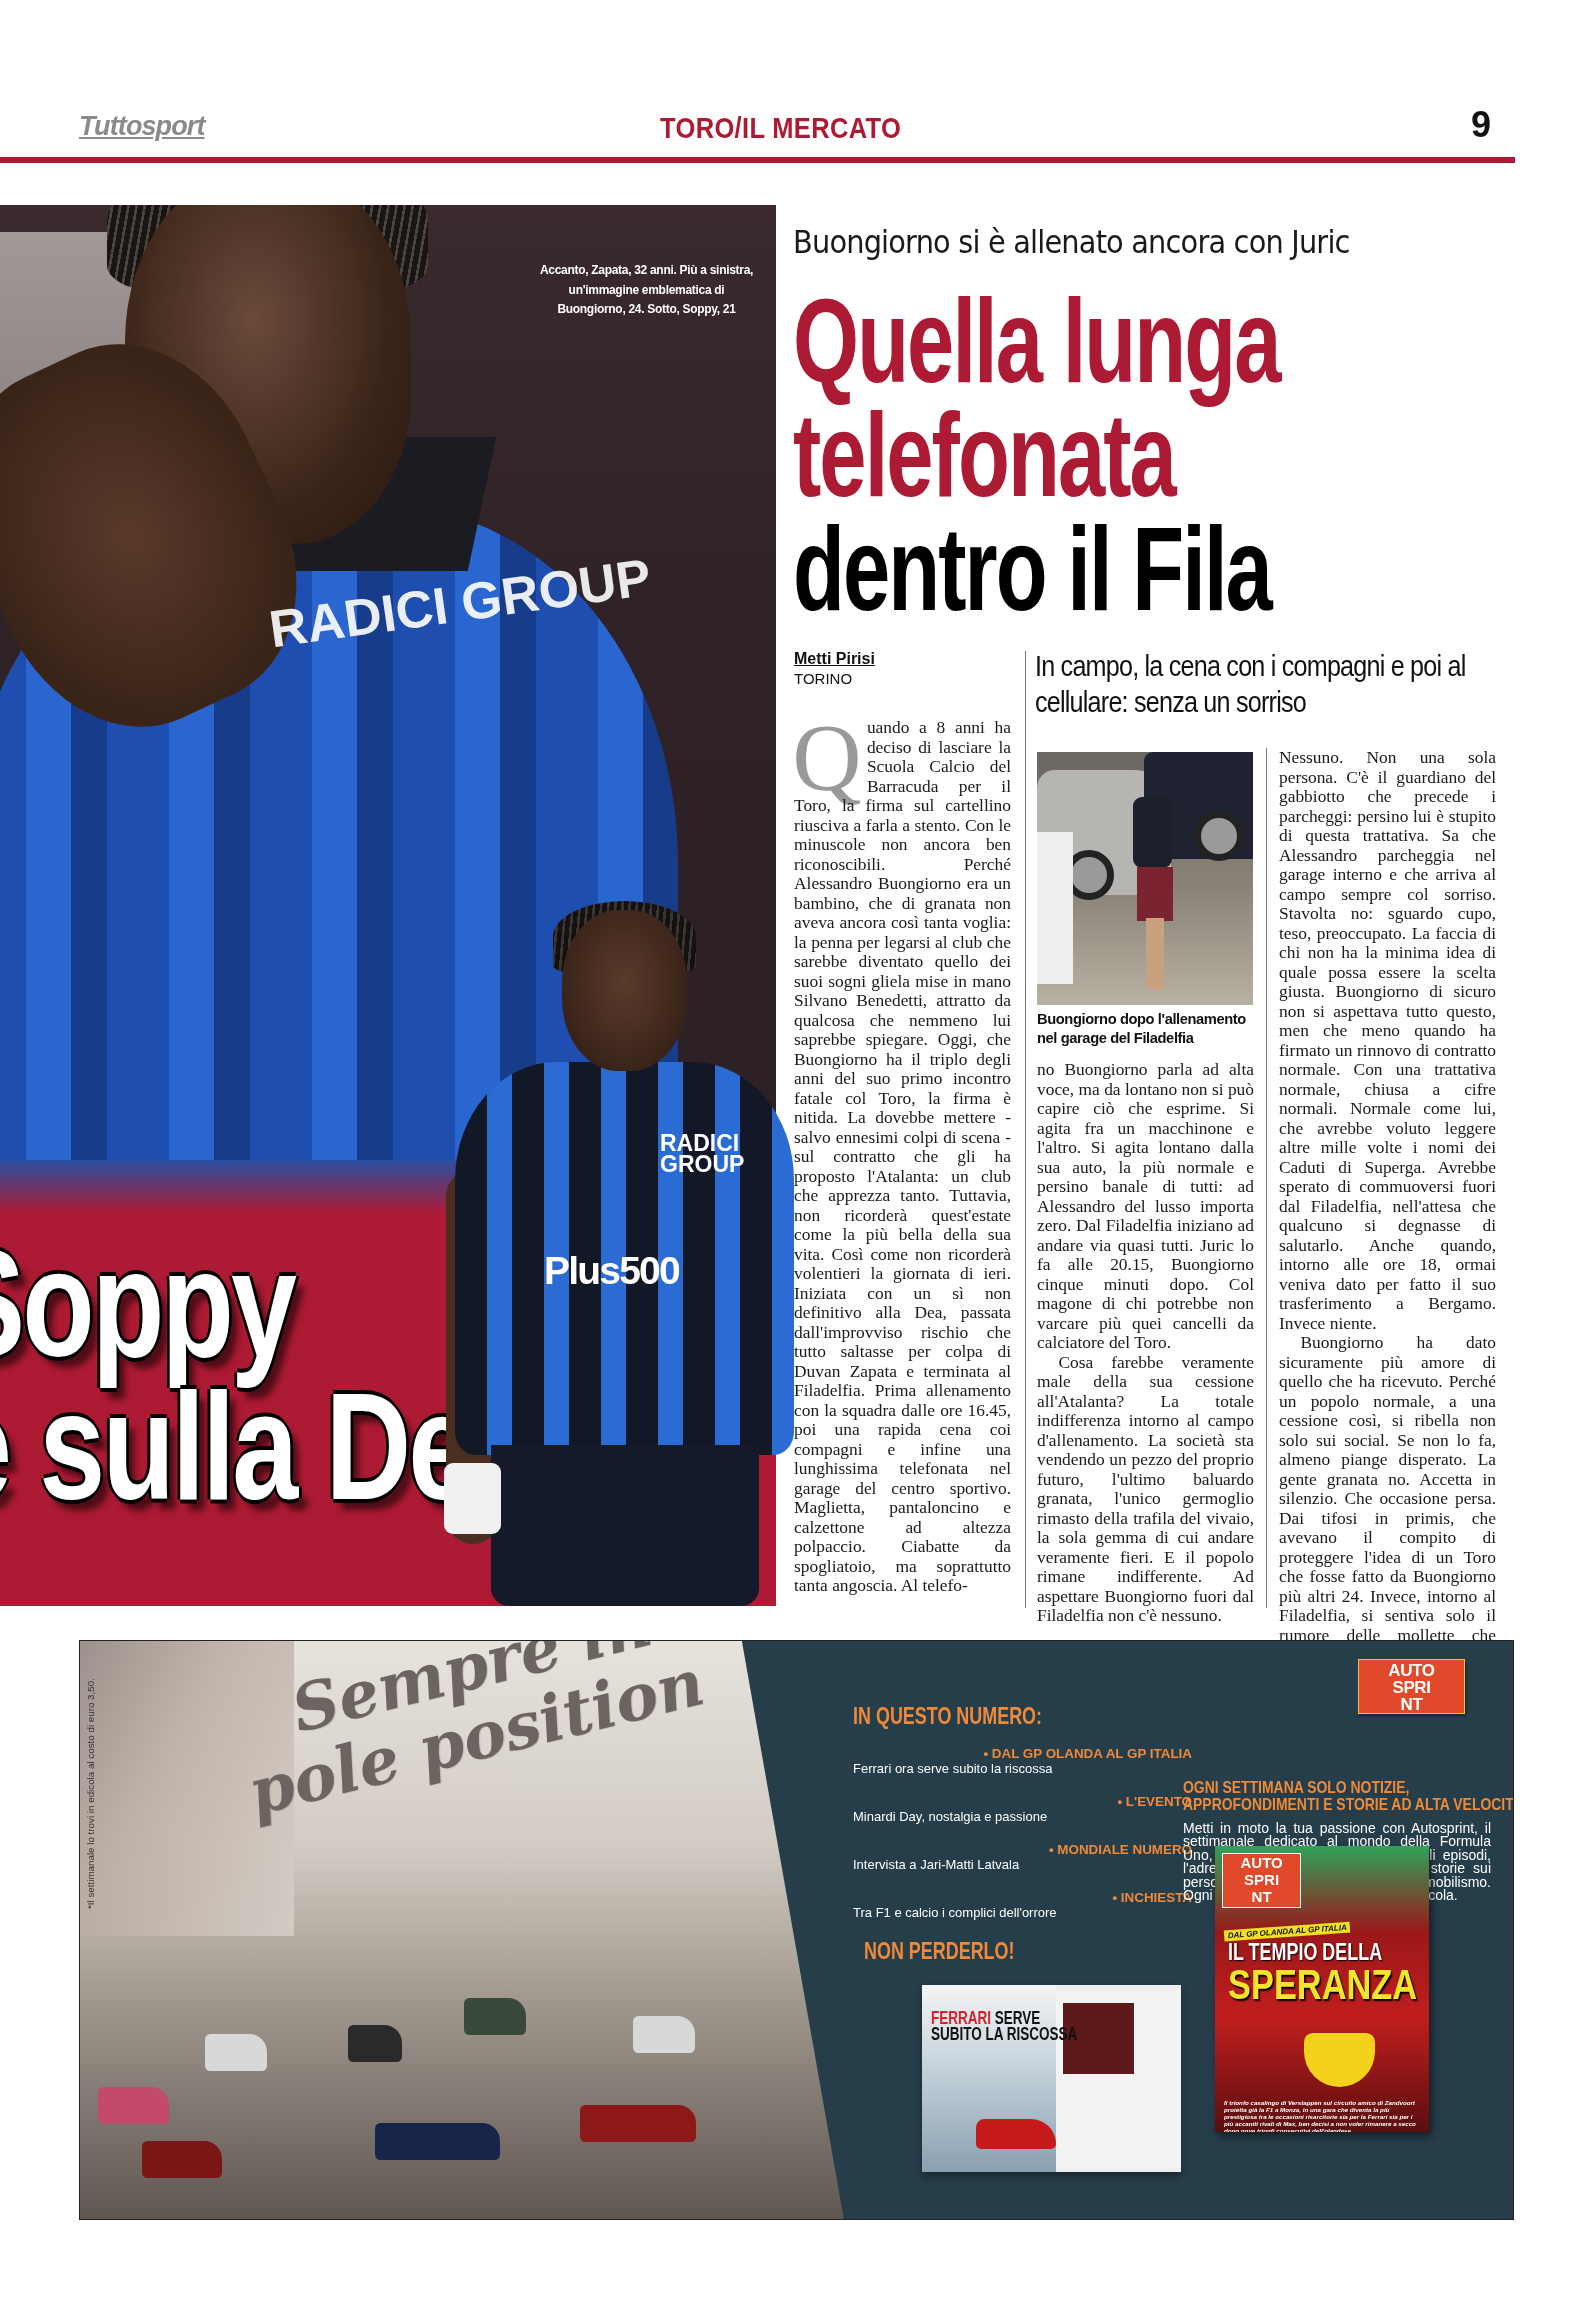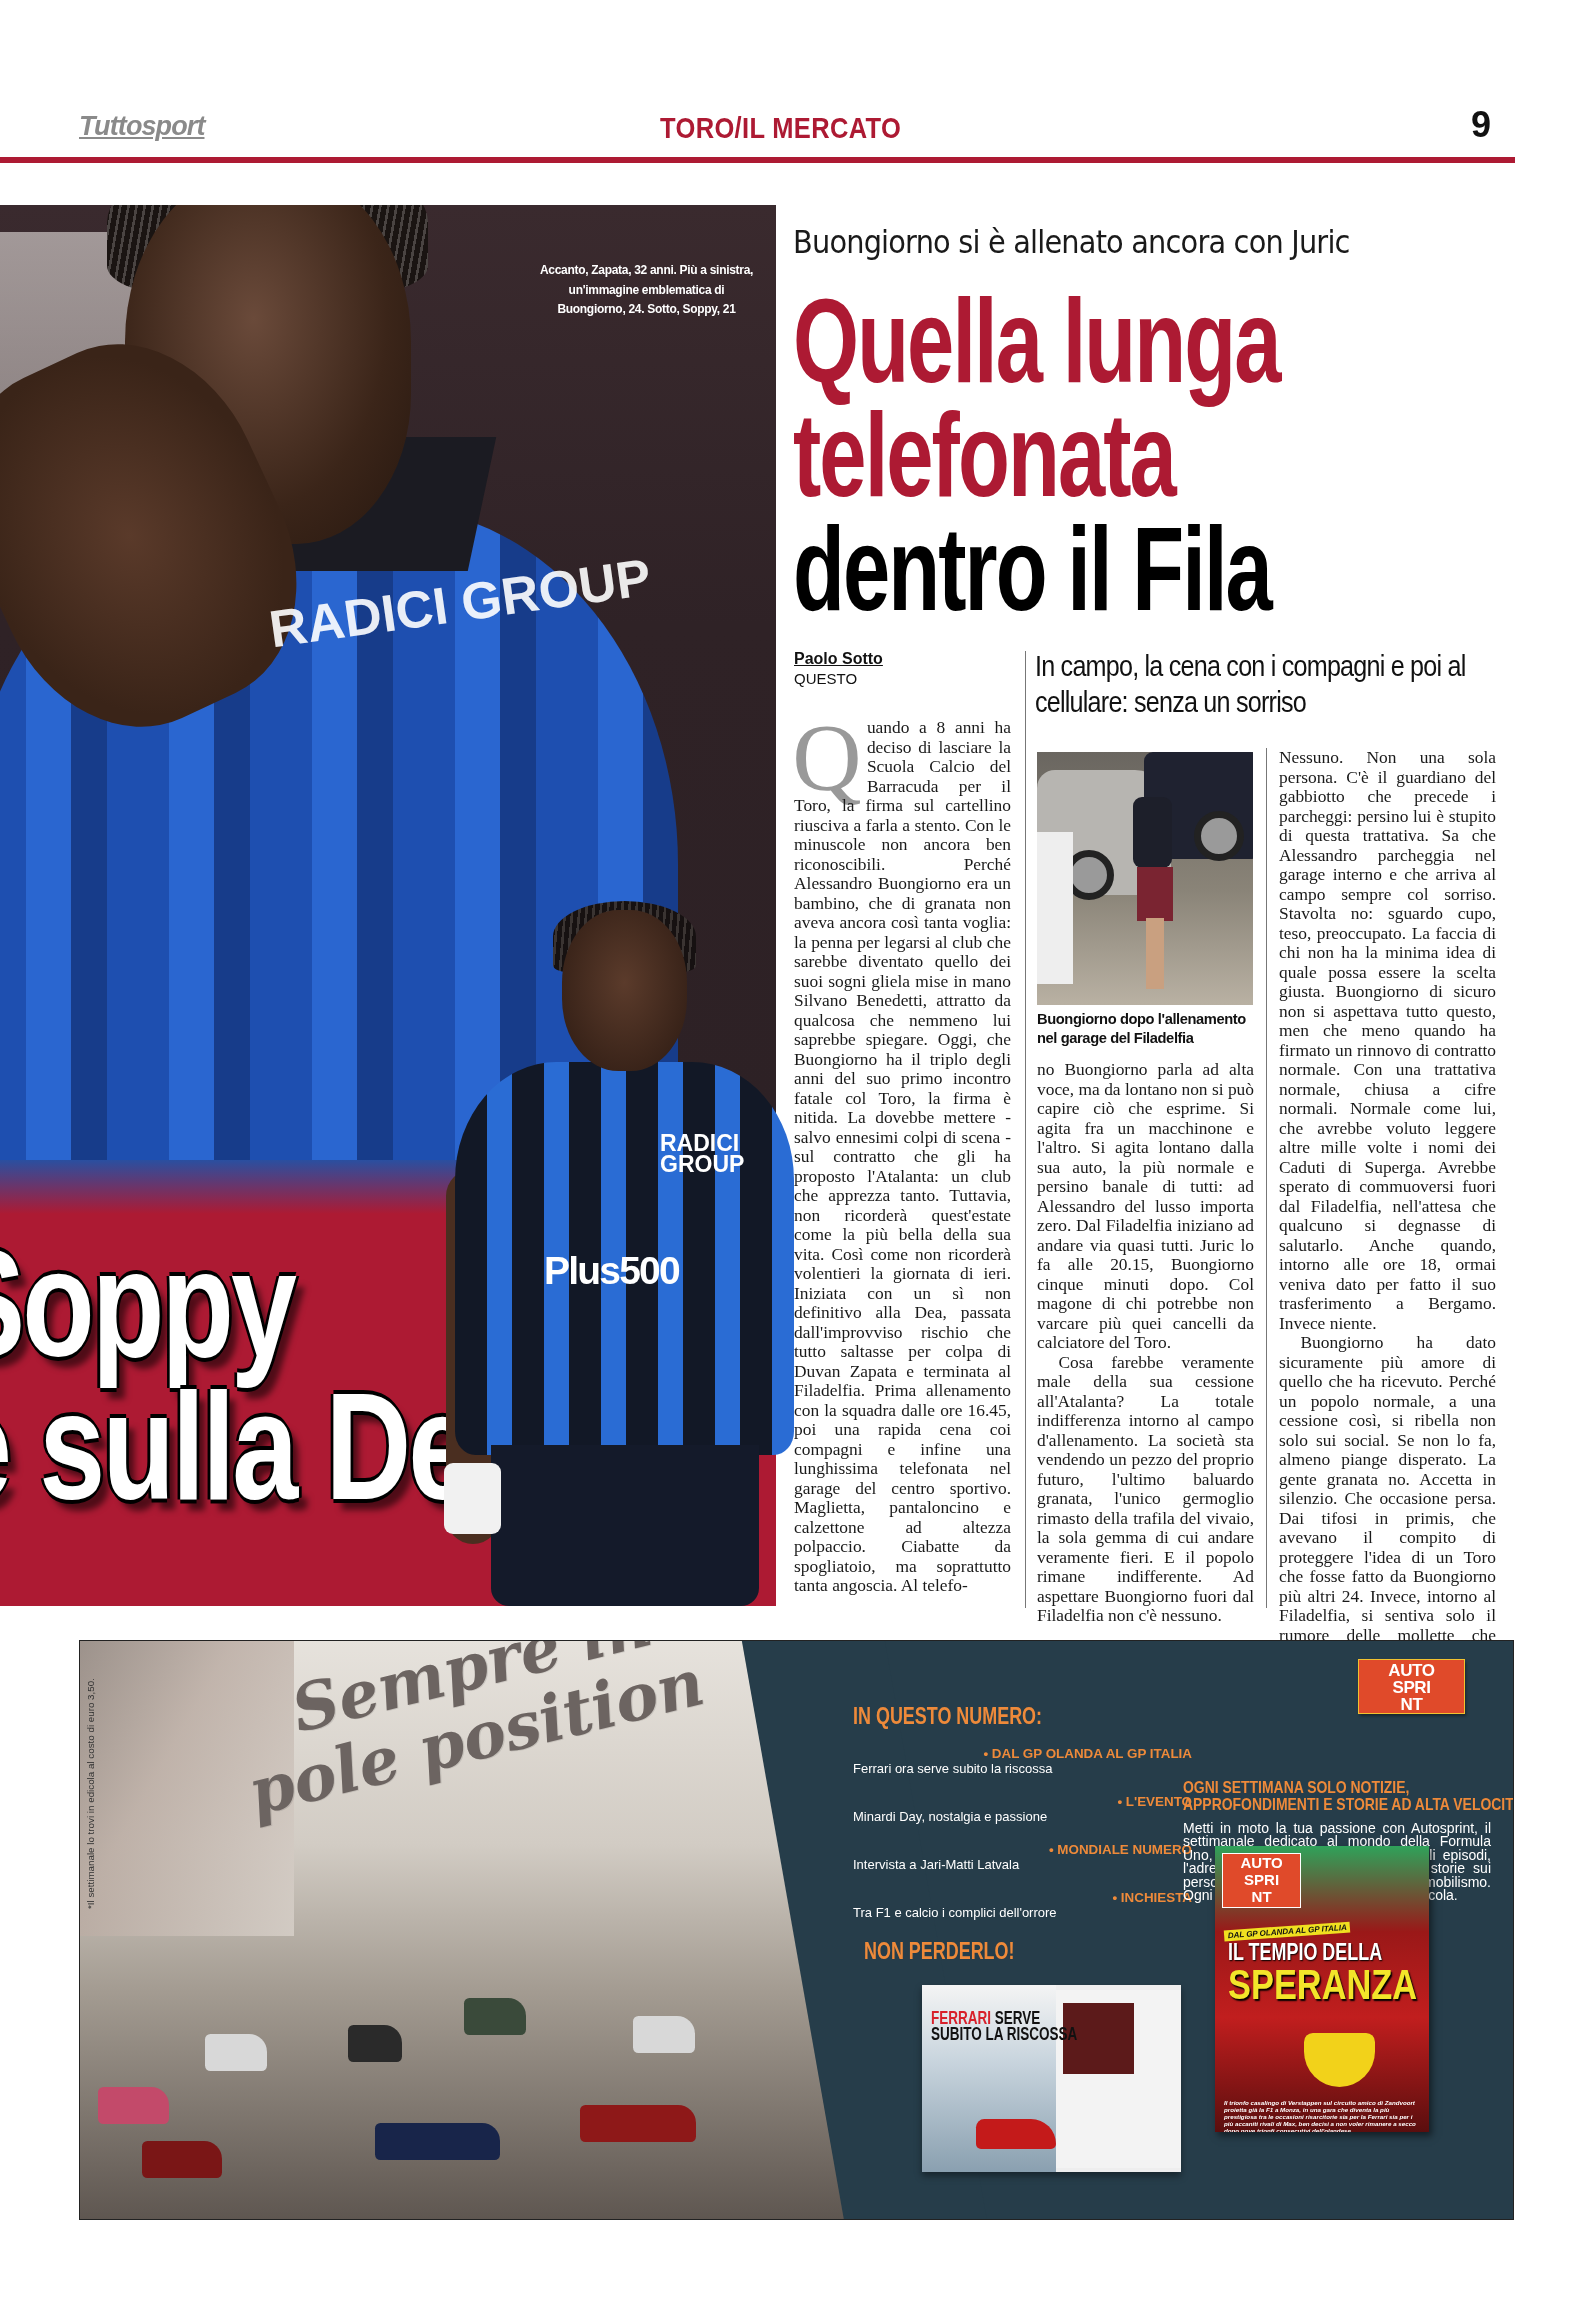--- a/index.html
+++ b/index.html
@@ -159,22 +159,22 @@
 </div>
 
 <div class="kicker">Buongiorno si è allenato ancora con Juric</div>
 <div class="headline">
   <span class="red">Quella lunga</span>
   <span class="red">telefonata</span>
   <span class="black">dentro il Fila</span>
 </div>
 
 <div class="byline">
-  <span class="author">Paolo Sotto</span>
-  <span class="place">QUESTO</span>
+  <span class="author">Metti Pirisi</span>
+  <span class="place">TORINO</span>
 </div>
 
 <div class="subhead">In campo, la cena con i compagni e poi al cellulare: senza un sorriso</div>
 
 <div class="col-rule" style="left:1025px; top:651px; height:957px;"></div>
 <div class="col-rule" style="left:1266px; top:748px; height:860px;"></div>
 
 <div class="body-col col1">
   <span class="dropcap">Q</span>
   <p>uando a 8 anni ha deciso di lasciare la Scuola Calcio del Barracuda per il Toro, la firma sul cartellino riusciva a farla a stento. Con le minuscole non ancora ben riconoscibili. Perché Alessandro Buongiorno era un bambino, che di granata non aveva ancora così tanta voglia: la penna per legarsi al club che sarebbe diventato quello dei suoi sogni gliela mise in mano Silvano Benedetti, attratto da qualcosa che nemmeno lui saprebbe spiegare. Oggi, che Buongiorno ha il triplo degli anni del suo primo incontro fatale col Toro, la firma è nitida. La dovebbe mettere - salvo ennesimi colpi di scena - sul contratto che gli ha proposto l'Atalanta: un club che apprezza tanto. Tuttavia, non ricorderà quest'estate come la più bella della sua vita. Così come non ricorderà volentieri la giornata di ieri. Iniziata con un sì non definitivo alla Dea, passata dall'improvviso rischio che tutto saltasse per colpa di Duvan Zapata e terminata al Filadelfia. Prima allenamento con la squadra dalle ore 16.45, poi una rapida cena coi compagni e infine una lunghissima telefonata nel garage del centro sportivo. Maglietta, pantaloncino e calzettone ad altezza polpaccio. Ciabatte da spogliatoio, ma soprattutto tanta angoscia. Al telefo-</p>

